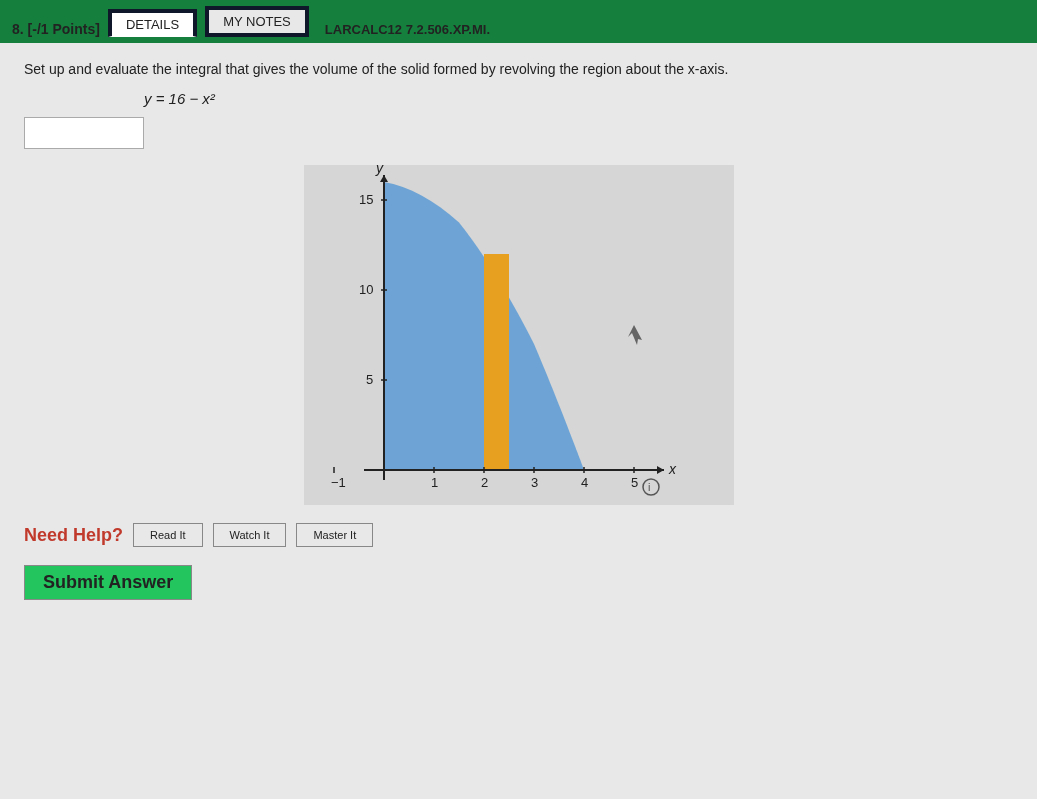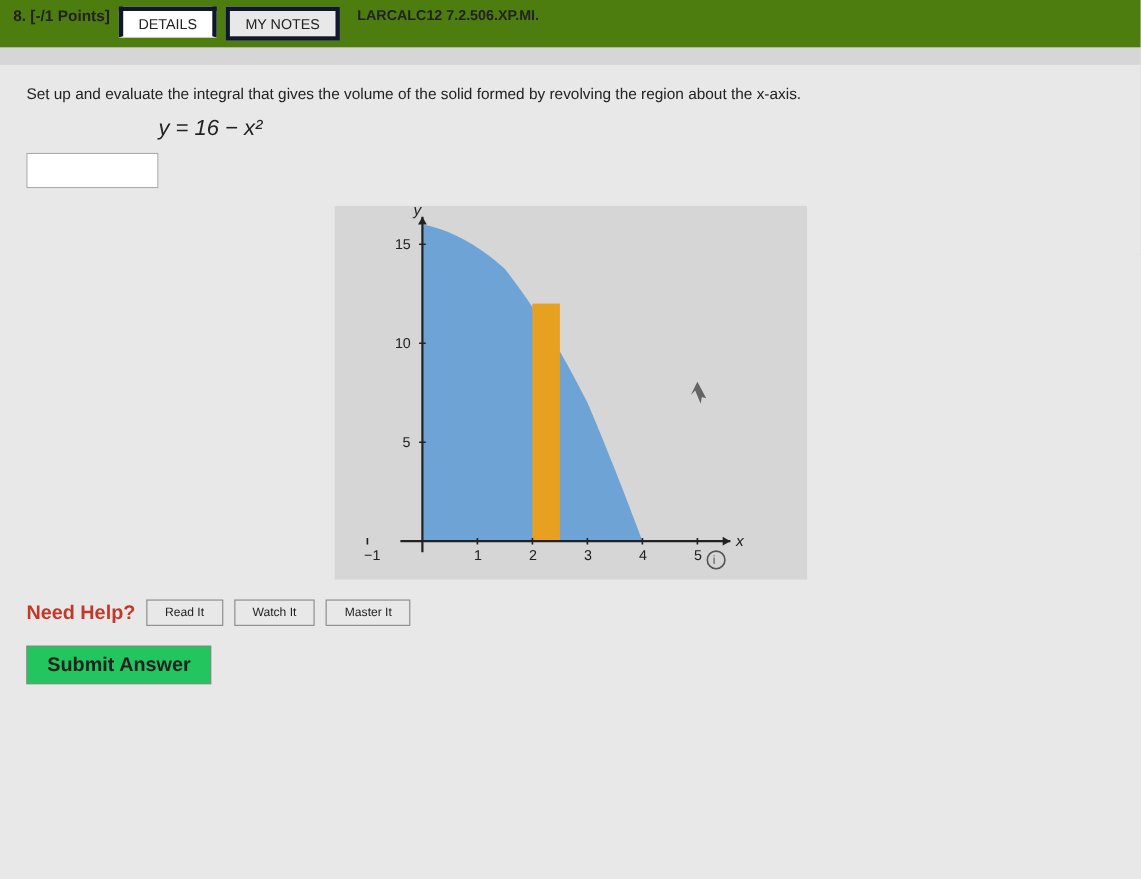--- a/index.html
+++ b/index.html
@@ -6,24 +6,24 @@
     body {
       font-family: Arial, sans-serif;
       background: #d6d6d6;
       width: 1037px;
       min-height: 799px;
       display: flex;
       flex-direction: column;
     }
     .top-bar {
       display: flex;
-      align-items: flex-start;
+      align-items: flex-end;
       padding: 6px 12px;
       gap: 8px;
-      background: #4d7c0f;
+      background: #15803d;
     }
     .top-bar .points-label {
       font-size: 14px;
       font-weight: bold;
       color: #222;
     }
     .top-bar .tab-btn {
       background: #e8e8e8;
       border: 4px solid #0f172a;
       padding: 4px 14px;
@@ -37,32 +37,32 @@
       border-bottom: 1px solid #fff;
     }
     .top-bar .problem-id {
       font-size: 13px;
       font-weight: bold;
       color: #222;
       margin-left: 8px;
     }
     .main-content {
       background: #e8e8e8;
-      margin: 16px 0 0 0;
+      margin: 0 0 0 0;
       padding: 16px 24px 20px 24px;
       flex: 1;
     }
     .problem-desc {
       font-size: 14px;
       color: #222;
       margin-bottom: 10px;
       line-height: 1.5;
     }
     .equation {
-      font-size: 20px;
+      font-size: 15px;
       color: #222;
       margin-bottom: 10px;
       margin-left: 120px;
       font-style: italic;
     }
     .answer-box {
       width: 120px;
       height: 32px;
       border: 1.5px solid #aaa;
       background: #fff;

